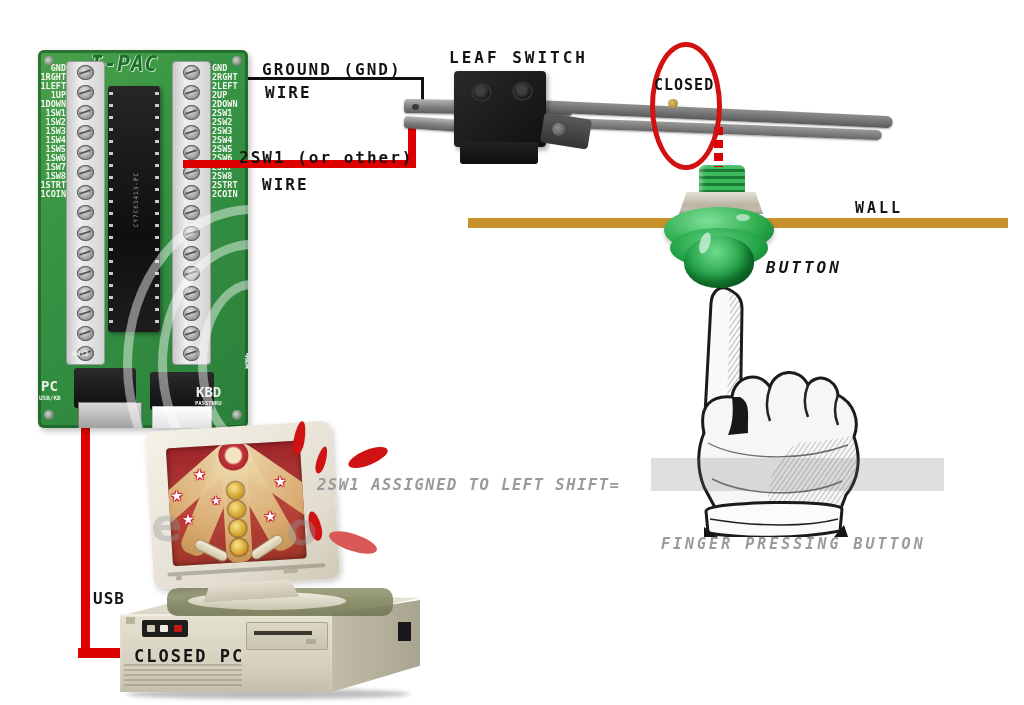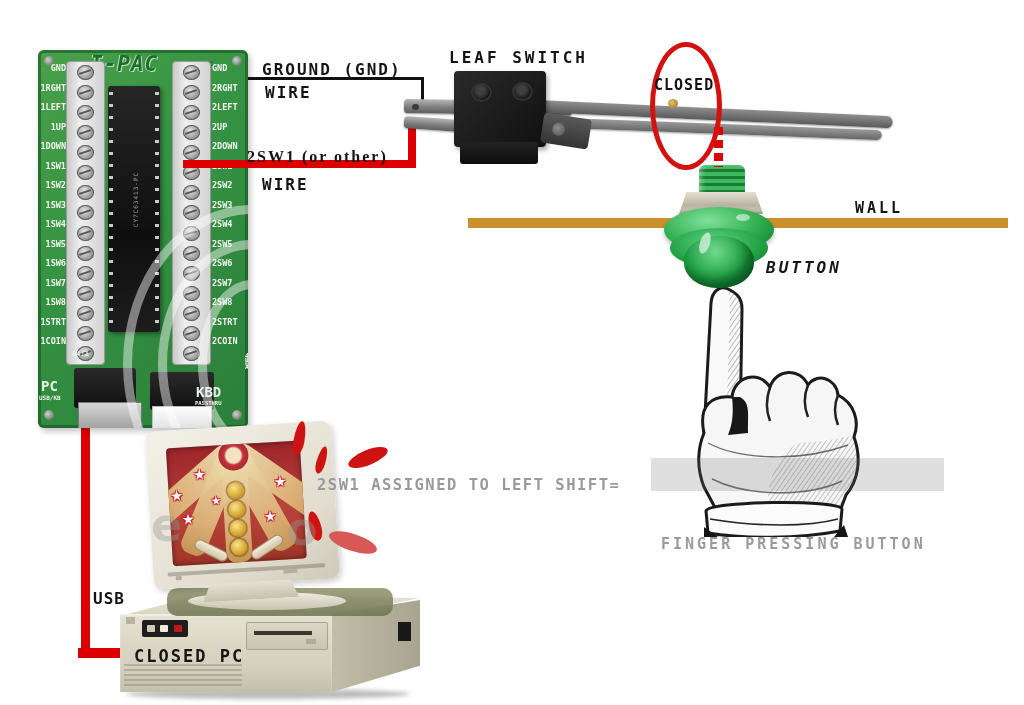--- a/index.html
+++ b/index.html
@@ -1,38 +1,38 @@
 <!DOCTYPE html>
 <html><head>
 <meta charset="utf-8">
 <style>
   html,body{margin:0;padding:0;background:#fff;}
   #stage{position:relative;width:1024px;height:705px;background:#fff;overflow:hidden;
          font-family:"DejaVu Sans Mono","Liberation Mono",monospace;}
   .abs{position:absolute;}
   .lbl{position:absolute;font-weight:bold;color:#141414;white-space:nowrap;letter-spacing:2px;}
-  .lbl.gray{color:#9a9a9a;}
+  .lbl.gray{color:#9a9a9a;font-style:italic;}
   
   #board{left:38px;top:50px;width:210px;height:378px;border-radius:6px;
          background:linear-gradient(135deg,#4aa04a 0%,#359343 40%,#2b7f3a 100%);
          box-shadow:inset 0 0 0 3px rgba(20,80,30,.55), 2px 3px 6px rgba(0,0,0,.25);
          overflow:hidden;z-index:2;}
   .bhole{position:absolute;width:10px;height:10px;border-radius:50%;
          background:radial-gradient(circle at 40% 40%,#cfd6cf,#6d7f6d 70%);}
   #board-logo{position:absolute;left:52px;top:2px;font-size:21px;font-weight:bold;font-style:italic;
          color:#1c6e2e;text-shadow:1px 1px 0 #bfe0bb, -1px 0 0 #bfe0bb;letter-spacing:1px;}
   #board-brand{position:absolute;left:146px;top:10px;font-size:6px;color:#134f20;font-weight:bold;letter-spacing:0;}
   .tstrip{position:absolute;top:12px;width:37px;height:302px;border-radius:3px;
           background:linear-gradient(90deg,#c9c9c9,#efefef 35%,#d2d2d2);
           box-shadow:0 0 0 1px #9a9a9a;display:flex;flex-direction:column;justify-content:space-around;align-items:center;}
   .screw{width:17px;height:15px;border-radius:50%;
          background:radial-gradient(circle at 42% 38%,#e6e6e6,#9f9f9f 55%,#707070);
          box-shadow:inset 0 0 0 1px #5e5e5e;position:relative;}
   .screw::after{content:"";position:absolute;left:2px;top:6px;width:12px;height:2px;background:#565656;transform:rotate(-18deg);}
-  .labcol{position:absolute;top:14px;height:282px;display:flex;flex-direction:column;justify-content:space-between;}
+  .labcol{position:absolute;top:14px;height:282px;display:flex;flex-direction:column;}
   .labcol .tlabel{font-size:8.5px;line-height:9px;font-weight:bold;color:#f2f6ef;letter-spacing:0;}
   #labels-left{left:1px;width:27px;text-align:right;}
   #labels-right{left:174px;width:36px;text-align:left;}
   .bnote{position:absolute;font-size:7px;font-weight:bold;color:#e9f2e6;letter-spacing:0;margin-left:32px;}
   #chip{position:absolute;left:70px;top:36px;width:52px;height:246px;border-radius:3px;
         background:linear-gradient(180deg,#262626,#0f0f0f 60%,#1d1d1d);box-shadow:2px 2px 4px rgba(0,0,0,.4);}
   .pins{position:absolute;top:6px;bottom:6px;width:4px;
         background:repeating-linear-gradient(180deg,#e8e8e8 0 3px,transparent 3px 12px);opacity:.85;}
   #chip-text{position:absolute;left:-38px;top:110px;width:130px;transform:rotate(-90deg);
         font-size:6px;color:rgba(255,255,255,.55);letter-spacing:1px;text-align:center;}
@@ -237,21 +237,21 @@
     <div class="bport-lbl" style="left:158px;top:334px;font-size:14px;">KBD</div>
     <div class="bport-lbl" style="left:157px;top:350px;font-size:5.5px;">PASSTHRU</div>
 
     <div class="swirl" style="left:160px;top:230px;width:90px;height:150px;"></div>
     <div class="swirl" style="left:120px;top:190px;width:170px;height:230px;"></div>
     <div class="swirl" style="left:85px;top:155px;width:240px;height:300px;"></div>
   </div>
 
   <div class="lbl" style="left:262px;top:60px;font-size:16px;">GROUND (GND)</div>
   <div class="lbl" style="left:265px;top:83px;font-size:16px;">WIRE</div>
-  <div class="lbl" style="left:247px;top:148px;font-size:16px;z-index:4;font-family:Liberation Serif, serif;">2SW1 (or other)</div>
+  <div class="lbl" style="left:239px;top:148px;font-size:16px;z-index:4;">2SW1 (or other)</div>
   <div class="lbl" style="left:262px;top:175px;font-size:16px;">WIRE</div>
 
   <div class="blade abs" style="left:404px;top:99px;width:168px;height:14px;transform:rotate(1deg);z-index:2;"></div>
   <div class="blade abs" style="left:404px;top:116px;width:162px;height:12px;transform:rotate(4deg);z-index:2;"></div>
   <div class="abs" style="left:412px;top:104px;width:7px;height:6px;border-radius:50%;background:#3a3a3a;z-index:3;"></div>
   <div class="blade abs" style="left:535px;top:100px;width:358px;height:12px;transform:rotate(2.6deg);background:linear-gradient(180deg,#8f8f8f,#5a5a5a);z-index:2;border-radius:6px;"></div>
   <div class="blade abs" style="left:540px;top:117px;width:342px;height:10px;transform:rotate(2.2deg);background:linear-gradient(180deg,#9a9a9a,#666);z-index:2;border-radius:6px;"></div>
   <div id="ls-block" class="abs">
     <div class="ls-hole" style="left:17px;top:12px;"></div>
     <div class="ls-hole" style="left:58px;top:11px;"></div>

